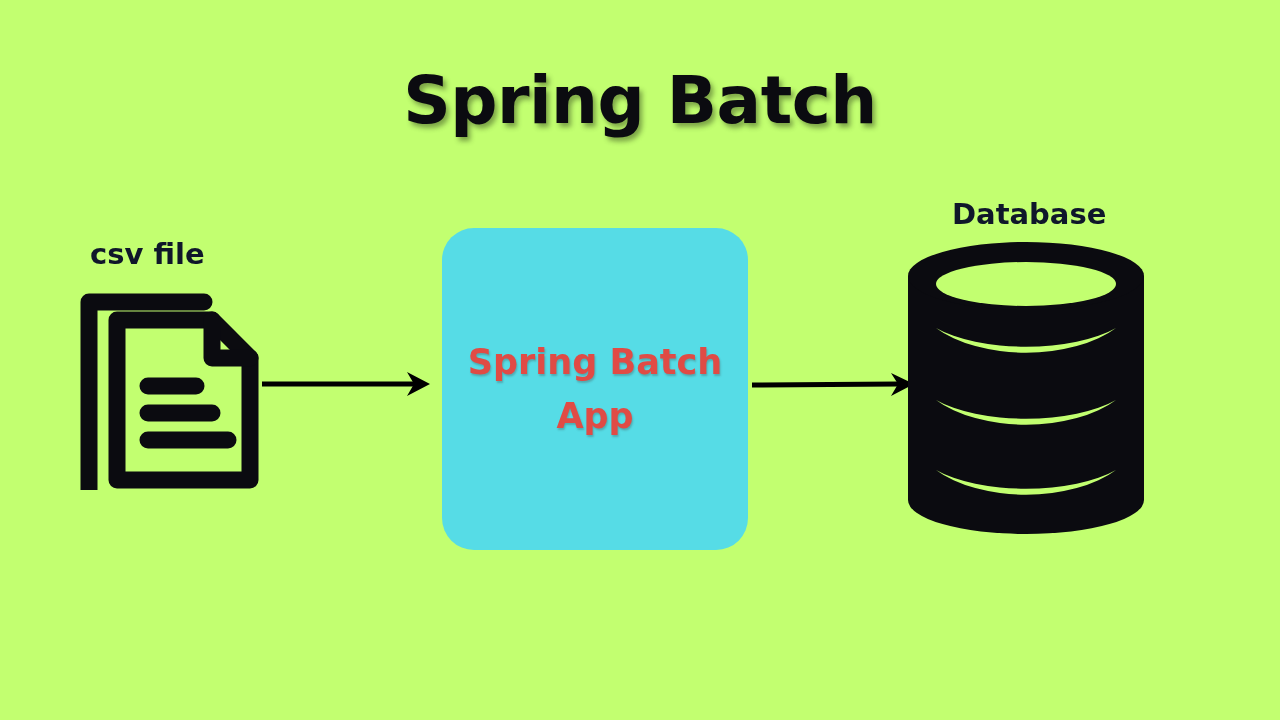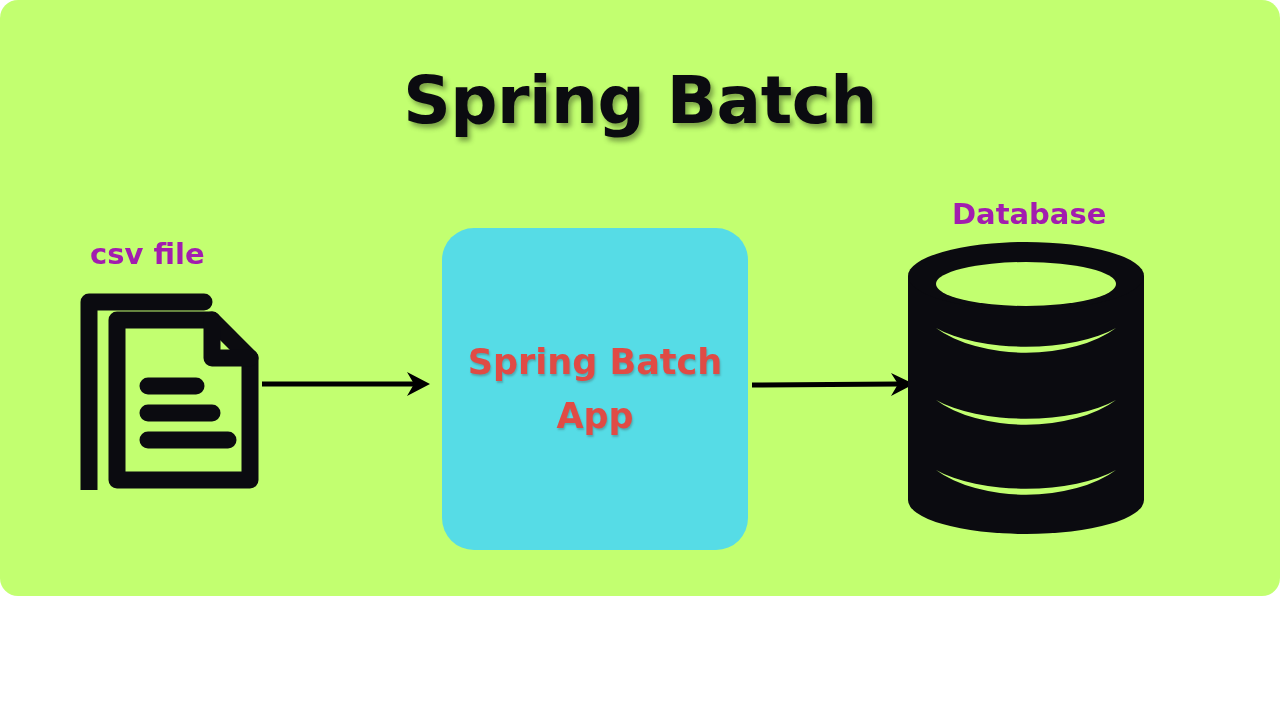--- a/index.html
+++ b/index.html
@@ -8,23 +8,22 @@
   }
   body {
     width: 1280px;
     height: 720px;
     overflow: hidden;
     font-family: "Liberation Sans", sans-serif;
   }
   #canvas {
     position: relative;
     width: 1280px;
-    height: 596px;
+    height: 720px;
     background: #c2ff70;
-    border-radius: 18px;
   }
 
   
   #diagram-title {
     position: absolute;
     left: 0;
     top: 68px;
     width: 1280px;
     text-align: center;
     font-family: "DejaVu Sans", "Liberation Sans", sans-serif;
@@ -36,21 +35,21 @@
     line-height: 1;
     white-space: nowrap;
   }
 
   
   .node-label {
     position: absolute;
     font-family: "DejaVu Sans", "Liberation Sans", sans-serif;
     font-size: 29px;
     font-weight: bold;
-    color: #a21caf;
+    color: #0f172a;
     line-height: 1;
     white-space: nowrap;
   }
   #csv-label {
     left: 90px;
     top: 234px;
     margin-top: 6px;
   }
   #database-label {
     left: 952px;

